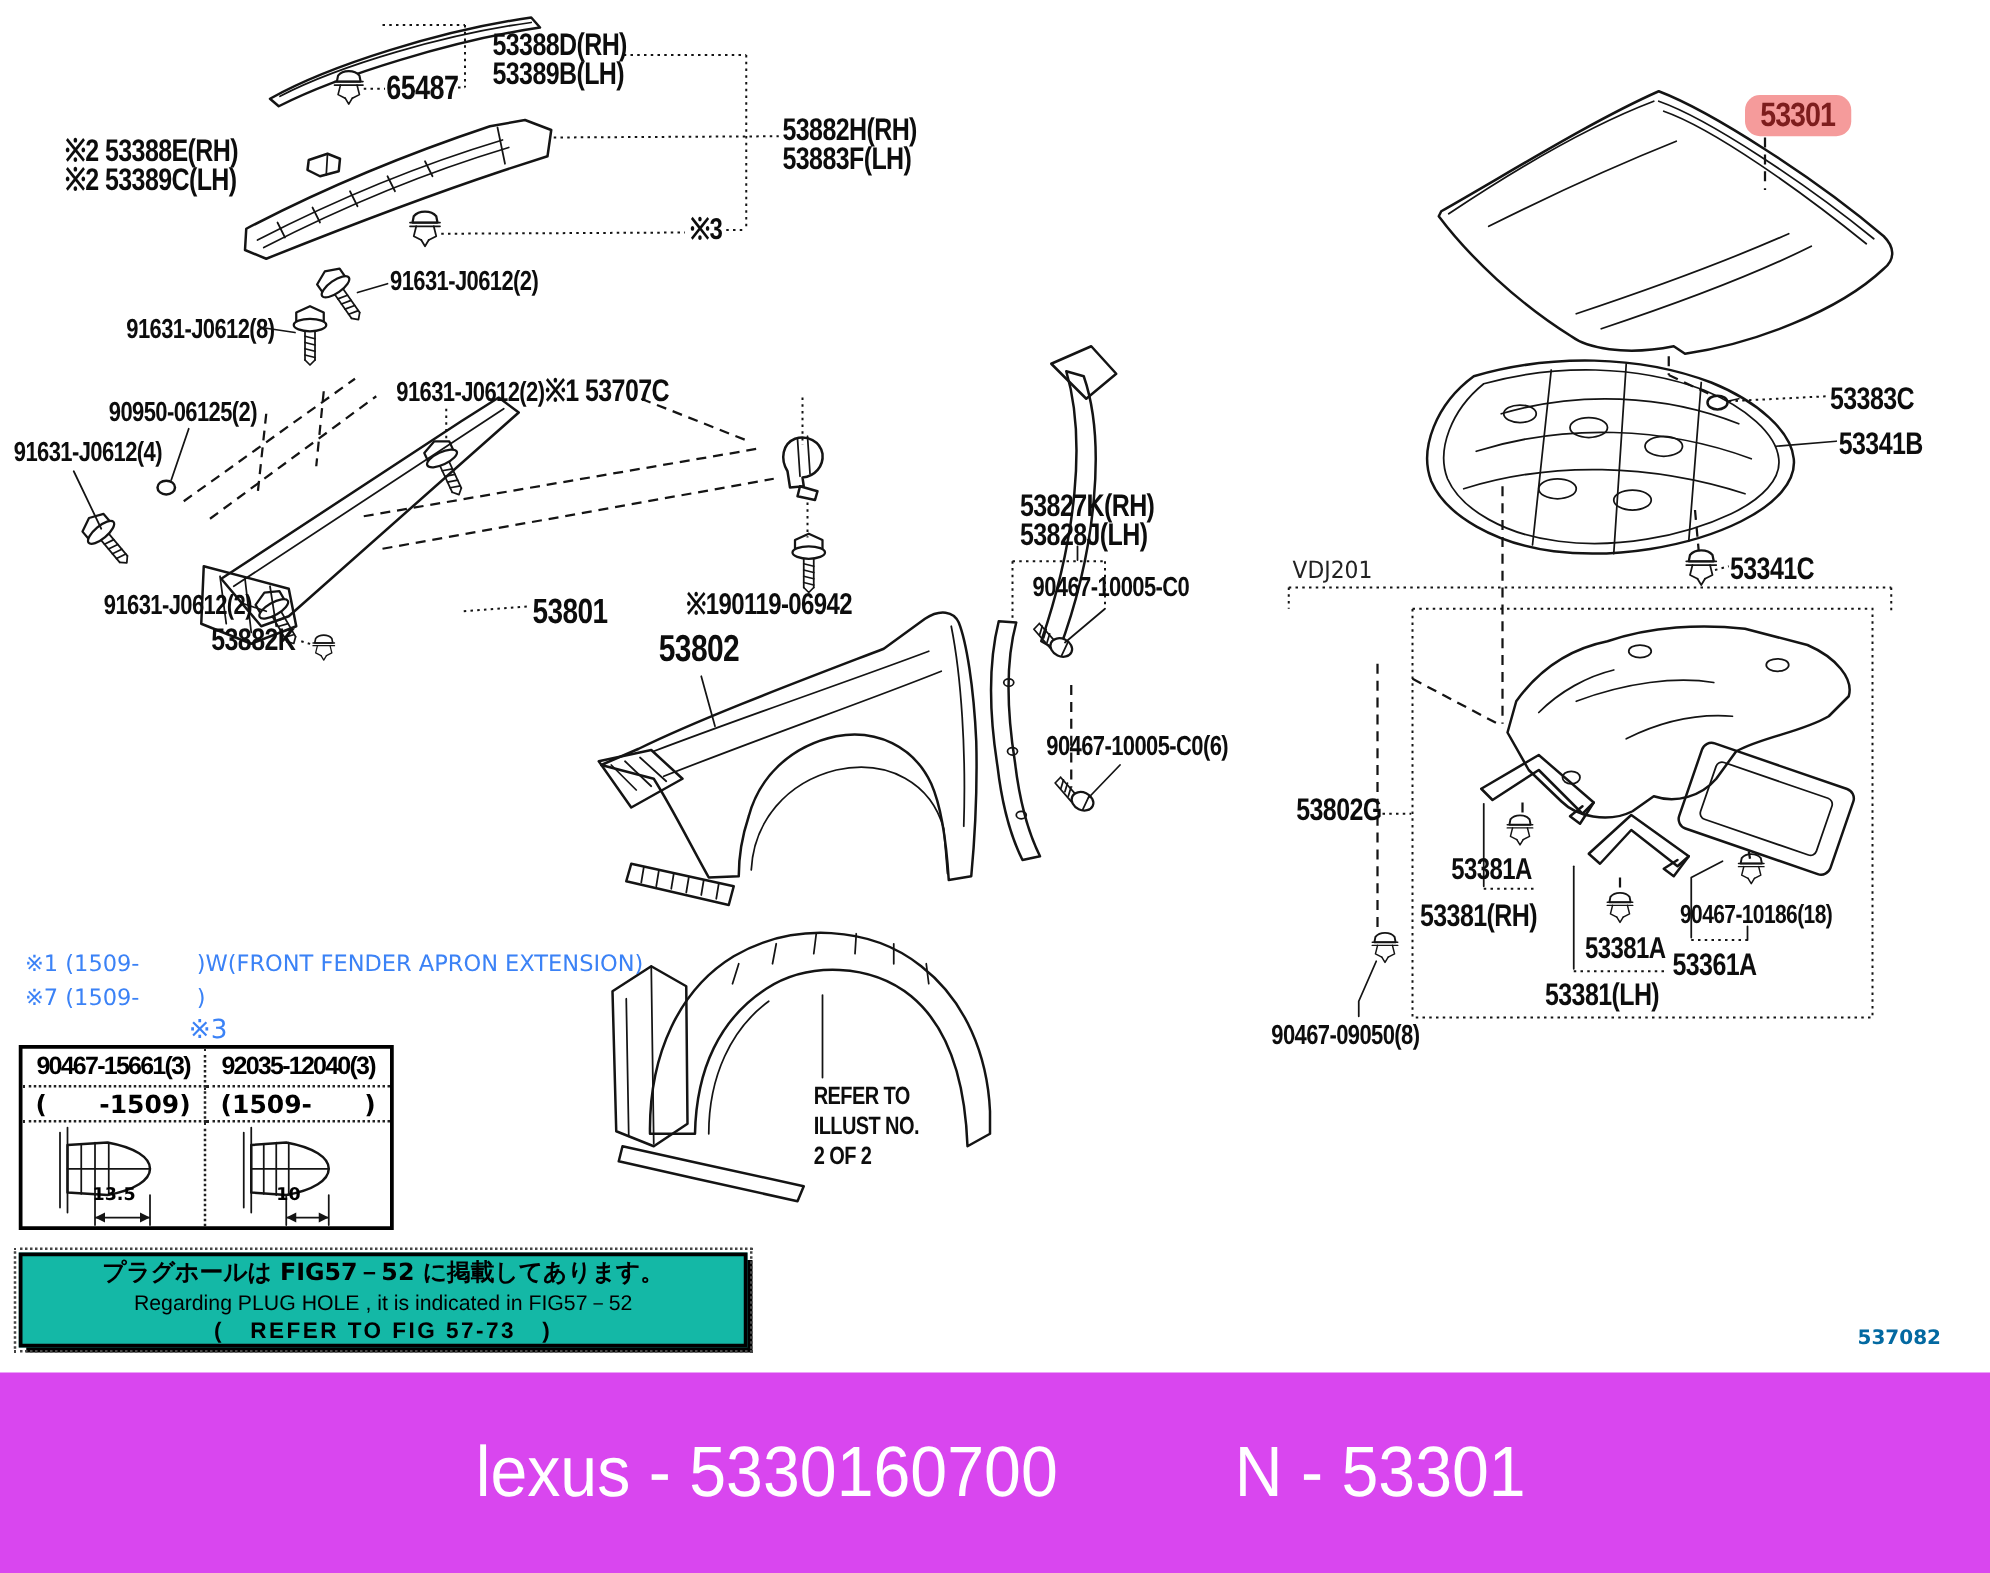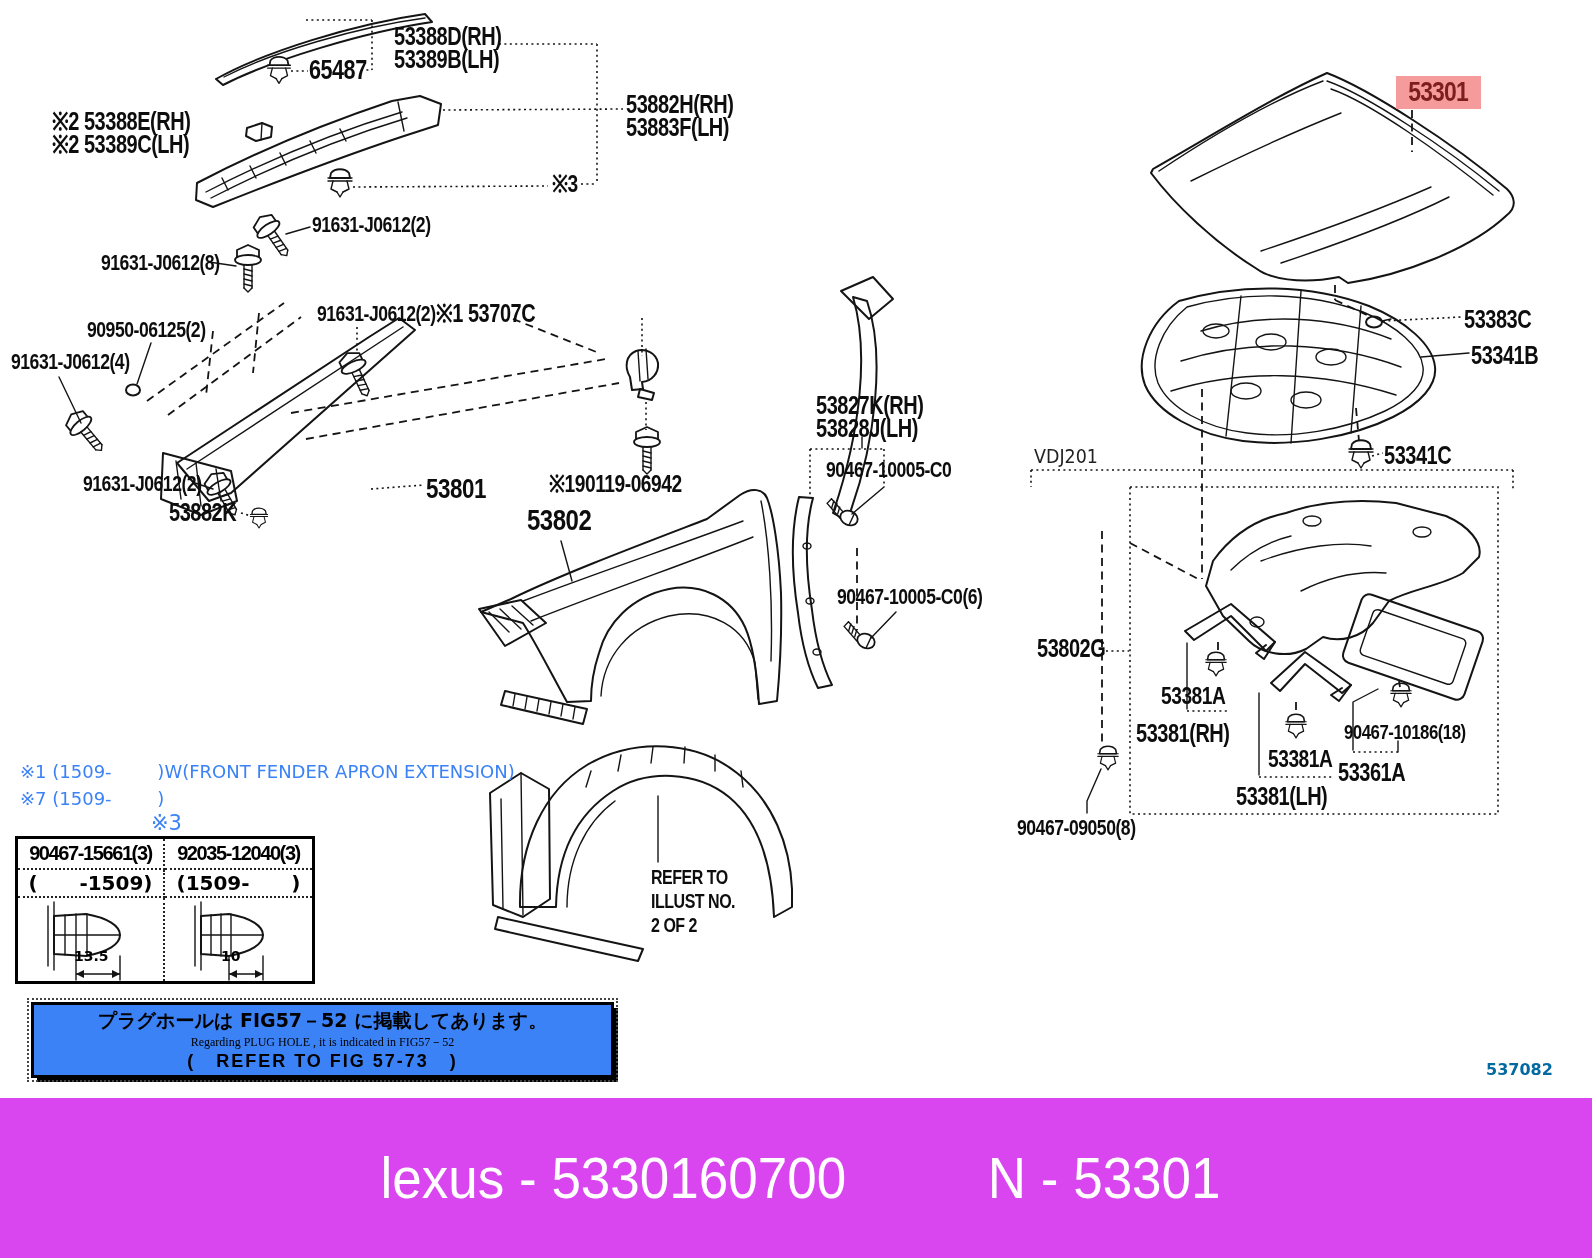--- a/index.html
+++ b/index.html
@@ -10,40 +10,40 @@
   .s1{fill:none;stroke:#141414;stroke-width:1.4;stroke-linejoin:round;stroke-linecap:round;}
   .fw{fill:#fff;stroke:#141414;stroke-width:1.8;stroke-linejoin:round;}
   .dt{fill:none;stroke:#141414;stroke-width:1.6;stroke-dasharray:2,3.4;}
   .dh{fill:none;stroke:#141414;stroke-width:1.8;stroke-dasharray:8,5.5;}
   .ah{fill:#141414;stroke:none;}
   .co{position:absolute;font-weight:700;white-space:pre;line-height:1;color:#0d0d0d;
       transform:scaleX(0.8);transform-origin:0 0;letter-spacing:-0.6px;}
   .co.reg{font-weight:400;transform:scaleX(0.92);letter-spacing:0;color:#222;
       font-family:"DejaVu Sans",sans-serif;}
   .hl{position:absolute;left:1396px;top:76px;width:85px;height:33px;background:#f59b9b;
-      display:flex;align-items:center;justify-content:center;}
+      display:flex;align-items:center;justify-content:center;border-radius:12px;}
   .hl span{color:#7d1d1d;font-weight:700;font-size:27px;transform:scaleX(0.85);letter-spacing:-1px;}
   .note{position:absolute;font-family:"DejaVu Sans",sans-serif;font-weight:400;font-size:18px;
       color:#3b82f6;white-space:pre;line-height:1.1;}
   .note.big{font-size:21px;}
   .ptable{position:absolute;left:15px;top:836px;width:300px;height:148px;border:3px solid #000;
       display:grid;grid-template-columns:1fr 1fr;grid-template-rows:31px 28px 1fr;box-sizing:border-box;}
   .cell{border-right:2px dotted #222;border-bottom:2px dotted #222;display:flex;
       align-items:center;justify-content:center;position:relative;overflow:hidden;}
   .cell.r{border-right:none;}
   .cell.pic{border-bottom:none;}
   .cell.head{font-weight:700;font-size:20px;letter-spacing:-1.4px;white-space:pre;}
   .cell.range{font-weight:700;font-size:20px;font-family:"DejaVu Sans",sans-serif;white-space:pre;}
   .dim{position:absolute;left:56px;top:50px;font-size:14px;font-weight:700;
       font-family:"DejaVu Sans",sans-serif;}
   .plugbox{position:absolute;left:15px;top:1002px;width:583px;height:76px;border:3px solid #000;
-      outline:2px dotted #444;outline-offset:2px;box-shadow:5px 5px 0 -1px #000;background:#3b82f6;
-      display:flex;flex-direction:column;justify-content:center;align-items:center;box-sizing:border-box;margin-left:16px;}
+      outline:2px dotted #444;outline-offset:2px;box-shadow:5px 5px 0 -1px #000;background:#14b8a6;
+      display:flex;flex-direction:column;justify-content:center;align-items:center;box-sizing:border-box;}
   .plugbox .jp{font-size:19px;font-weight:700;font-family:"DejaVu Sans",sans-serif;}
-  .plugbox .en{font-size:12px;font-weight:500;font-family:Liberation Serif, serif;}
+  .plugbox .en{font-size:17px;font-weight:500;font-family:Liberation Sans, sans-serif;}
   .plugbox .ref{font-size:18px;font-weight:700;letter-spacing:2px;white-space:pre;}
   .sheetnum{position:absolute;left:1486px;top:1060px;font-size:16px;font-weight:700;
       font-family:"DejaVu Sans",sans-serif;color:#0369a1;}
   .footer{position:absolute;left:0;top:1098px;width:1592px;height:160px;background:#d946ef;
       display:flex;align-items:center;justify-content:center;gap:115px;}
   .footer span{color:#fff;font-size:57px;font-weight:400;transform:scaleX(0.93);white-space:pre;}
 </style>
 </head>
 <body>
 

